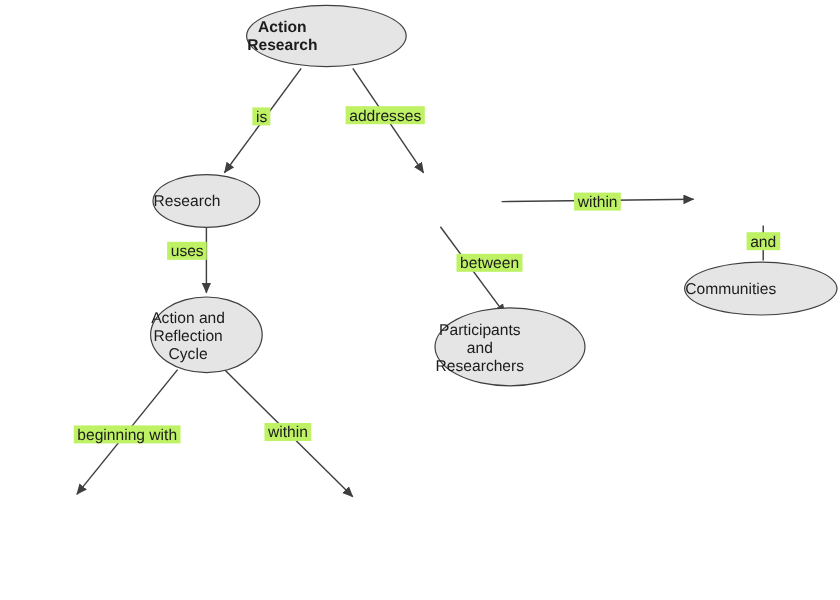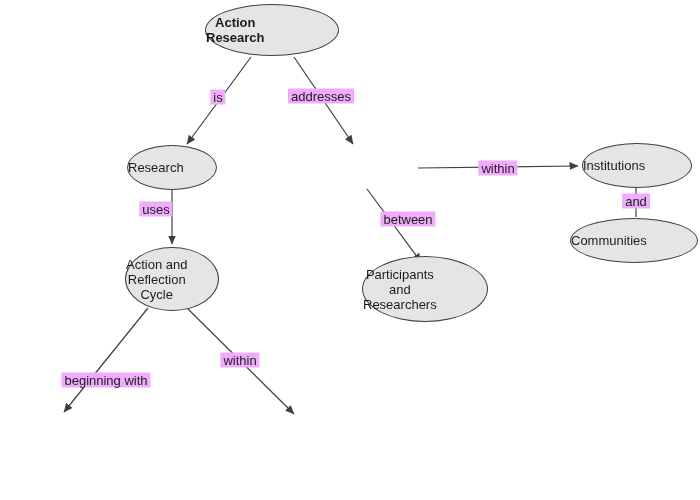--- a/index.html
+++ b/index.html
@@ -26,21 +26,21 @@
   .node-label {
     white-space: pre-line;
     font-size: 13px;
     line-height: 15px;
     color: #1c1c1c;
   }
   .node--bold .node-label { font-weight: bold; }
   .edge-label {
     position: absolute;
     transform: translate(-50%, -50%);
-    background: #f0abfc;
+    background: #bef264;
     padding: 0 3px;
     font-size: 13px;
     color: #1c1c1c;
     white-space: nowrap;
   }
 </style>
 </head>
 <body>
 
 <div class="canvas">
@@ -64,23 +64,20 @@
   <div class="node node--bold" style="left:205px; top:4px; width:134px; height:52px;">
     <span class="node-label">Action
 Research</span>
   </div>
 
   <div class="node" style="left:127px; top:145px; width:90px; height:45px;">
     <span class="node-label">Research</span>
   </div>
 
 
-  <div class="node" style="left:582px; top:143px; width:110px; height:45px;">
-    <span class="node-label">Institutions</span>
-  </div>
 
   <div class="node" style="left:570px; top:218px; width:128px; height:45px;">
     <span class="node-label">Communities</span>
   </div>
 
   <div class="node" style="left:125px; top:247px; width:94px; height:64px;">
     <span class="node-label">Action and
 Reflection
 Cycle</span>
   </div>
@@ -92,16 +89,16 @@
   </div>
 
 
 
   <span class="edge-label" style="left:218px; top:97px;">is</span>
   <span class="edge-label" style="left:321px; top:96px;">addresses</span>
   <span class="edge-label" style="left:156px; top:209px;">uses</span>
   <span class="edge-label" style="left:498px; top:168px;">within</span>
   <span class="edge-label" style="left:408px; top:219px;">between</span>
   <span class="edge-label" style="left:636px; top:201px;">and</span>
-  <span class="edge-label" style="left:106px; top:380px;">beginning with</span>
+  <span class="edge-label" style="left:106px; top:362px;">beginning with</span>
   <span class="edge-label" style="left:240px; top:360px;">within</span>
 
 </div>
 
 </body></html>

